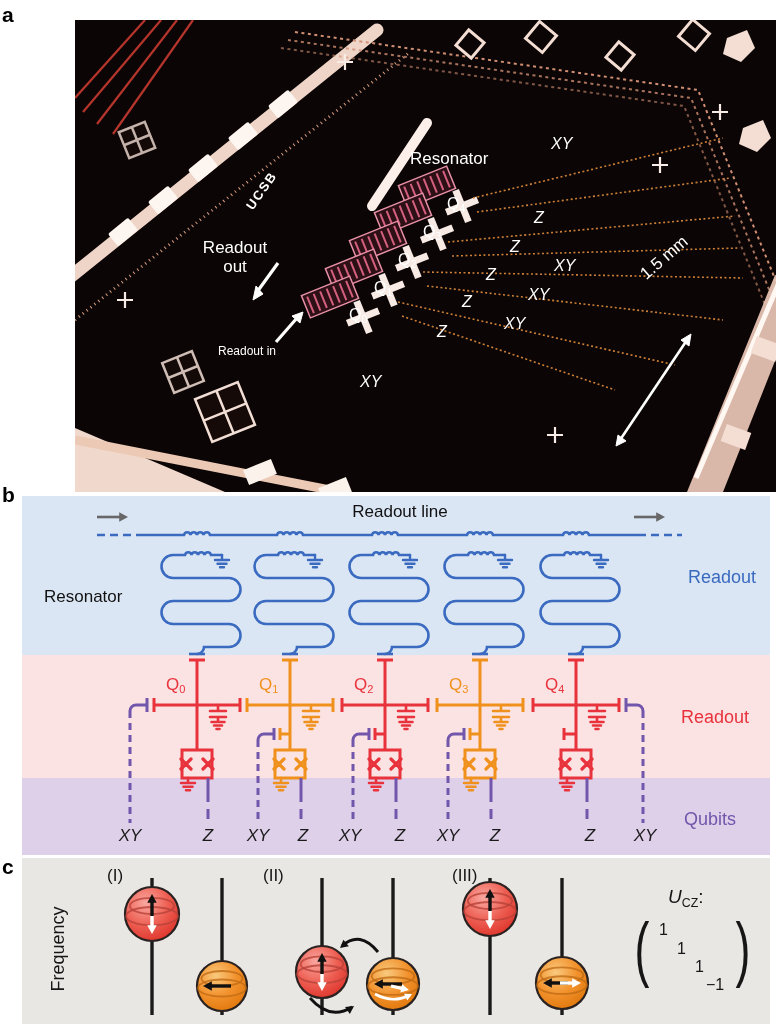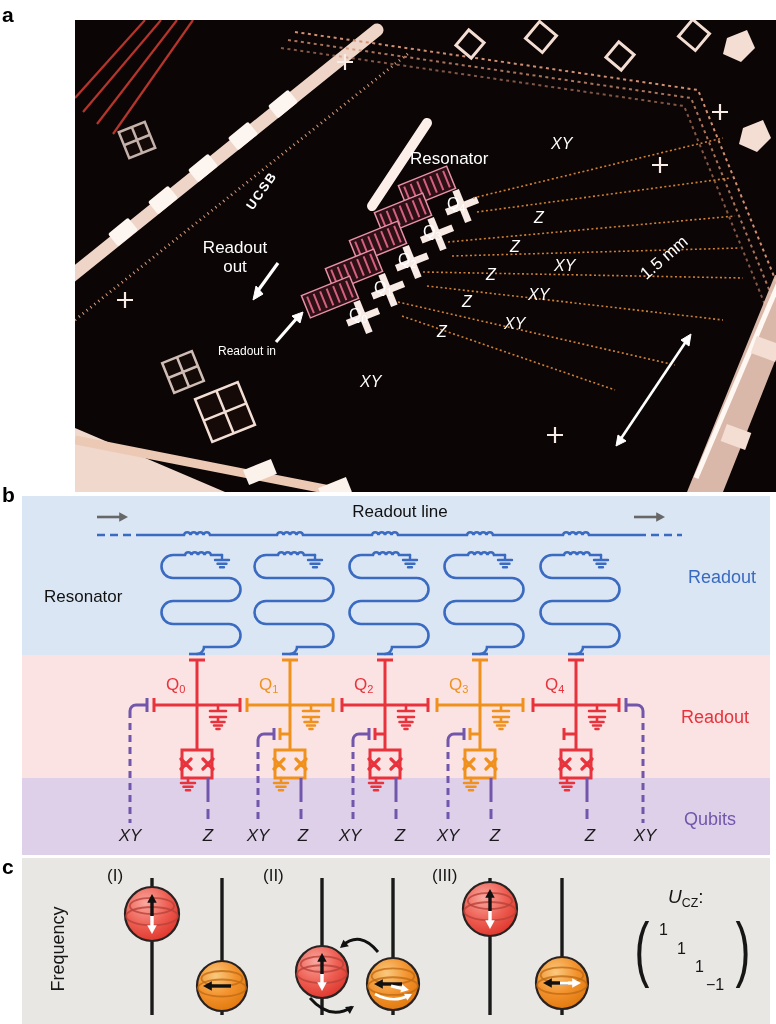--- a/index.html
+++ b/index.html
@@ -376,21 +376,21 @@
         <line x1="546" y1="125" x2="527" y2="125" stroke="#111" stroke-width="3.4"></line>
         <polygon points="521,125 529.8158219587829,120.27969458710118 529.8158219587829,129.72030541289882" fill="#111"></polygon>
         <line x1="538" y1="125" x2="553" y2="125" stroke="#fff" stroke-width="3.4"></line>
         <polygon points="559,125 550.1841780412171,129.72030541289882 550.1841780412171,120.27969458710118" fill="#fff"></polygon>
       </g>
   </svg>
 
   <div class="abs freq" style="left:48px;top:1012px">Frequency</div>
   <span class="abs stage" style="left:107px;top:866px">(I)</span>
   <span class="abs stage" style="left:263px;top:866px">(II)</span>
-  <span class="abs stage" style="left:432px;top:866px">(III)</span>
+  <span class="abs stage" style="left:452px;top:866px">(III)</span>
 
   <span class="abs ucz" style="left:668px;top:886px"><span class="it">U</span><span class="sub">CZ</span><span>:</span></span>
   <span class="abs paren" style="left:630px;top:912px">(</span>
   <span class="abs paren" style="left:731px;top:912px">)</span>
   <span class="abs mel" style="left:659px;top:921px">1</span>
   <span class="abs mel" style="left:677px;top:940px">1</span>
   <span class="abs mel" style="left:695px;top:958px">1</span>
   <span class="abs mel" style="left:706px;top:976px">−1</span>
 </div>
 

